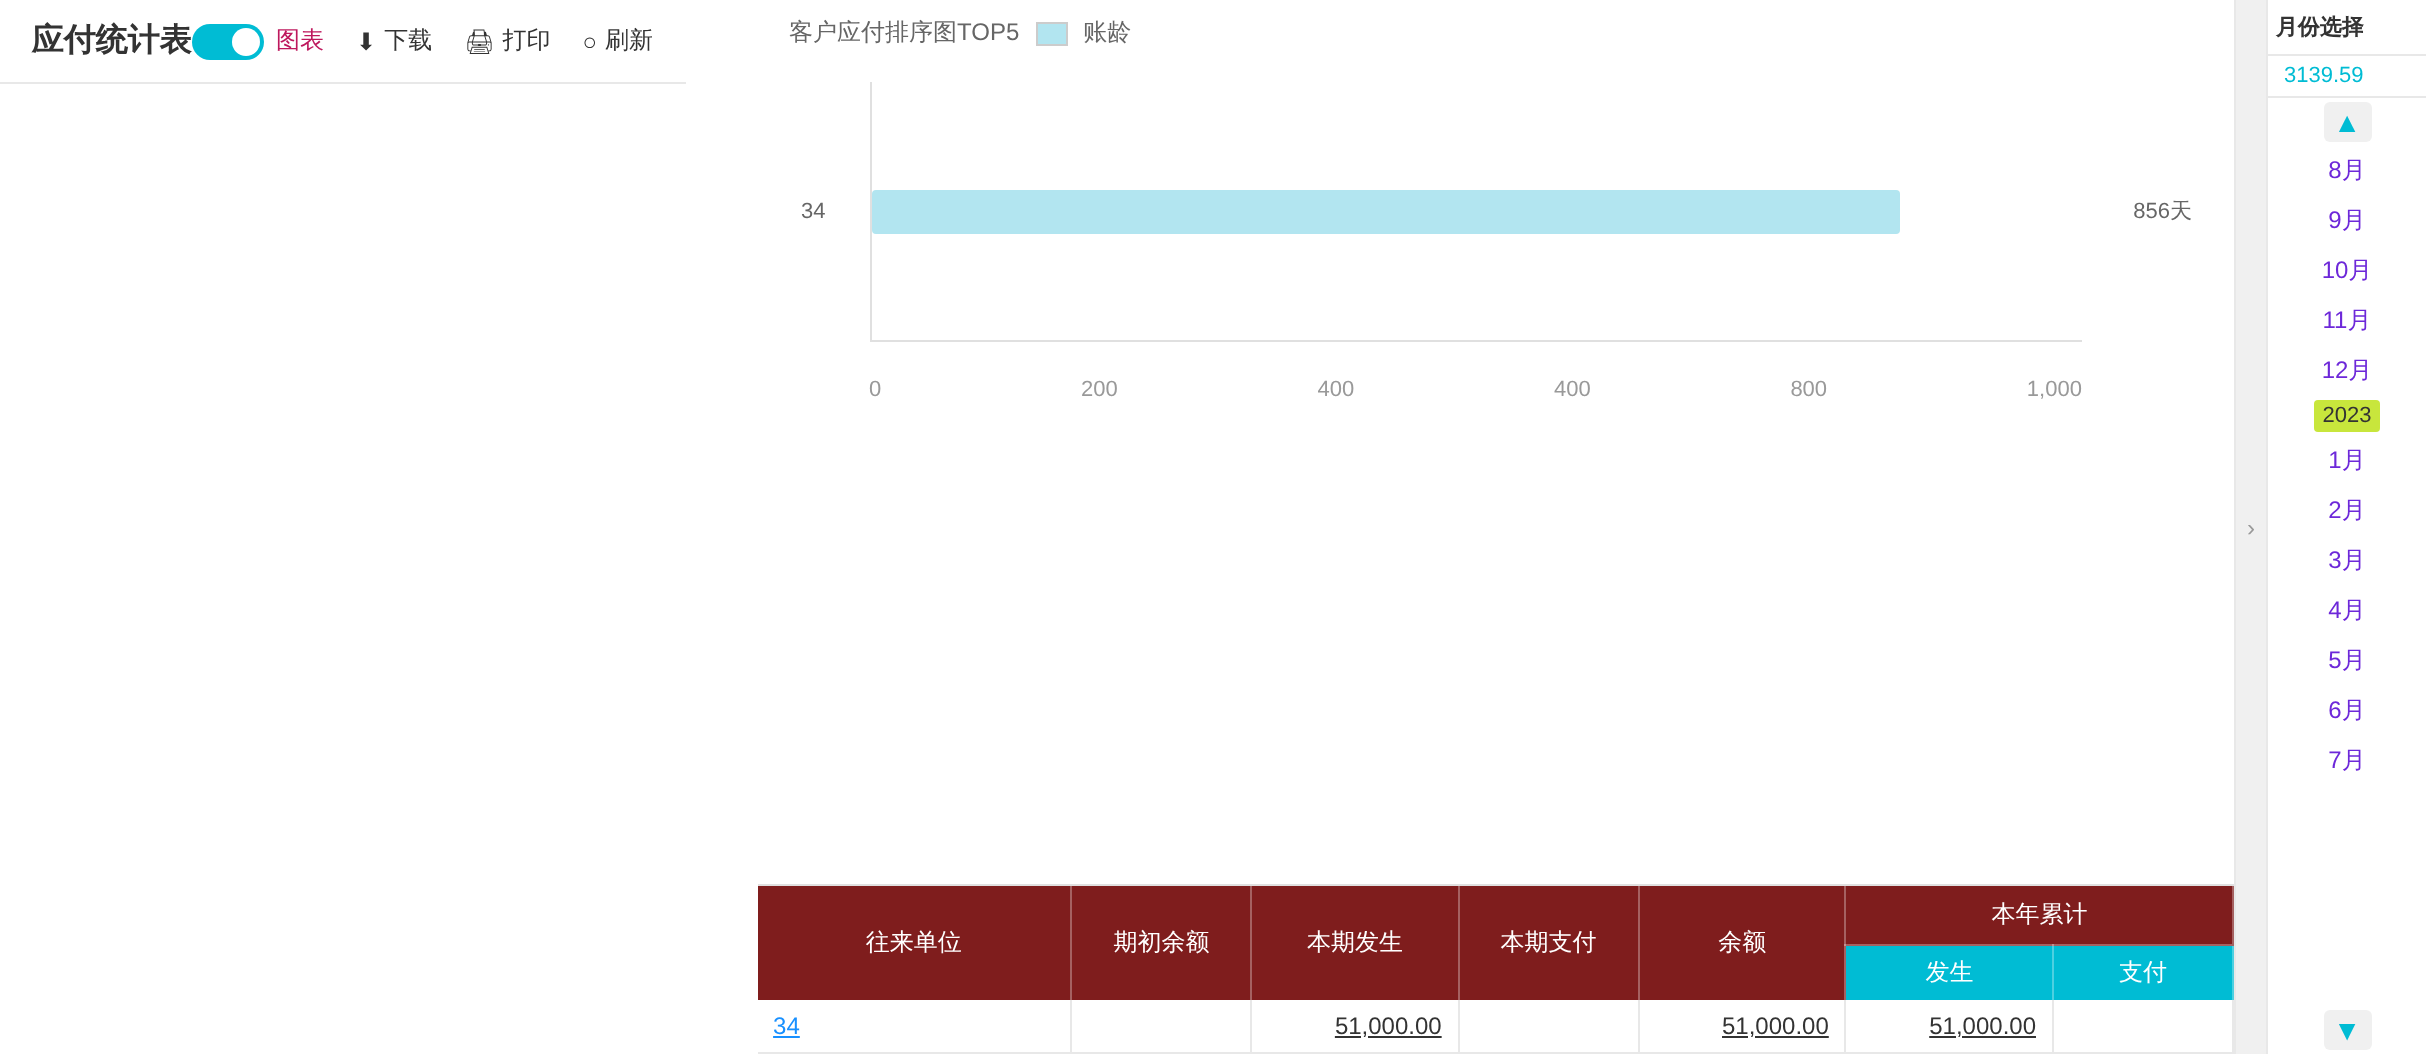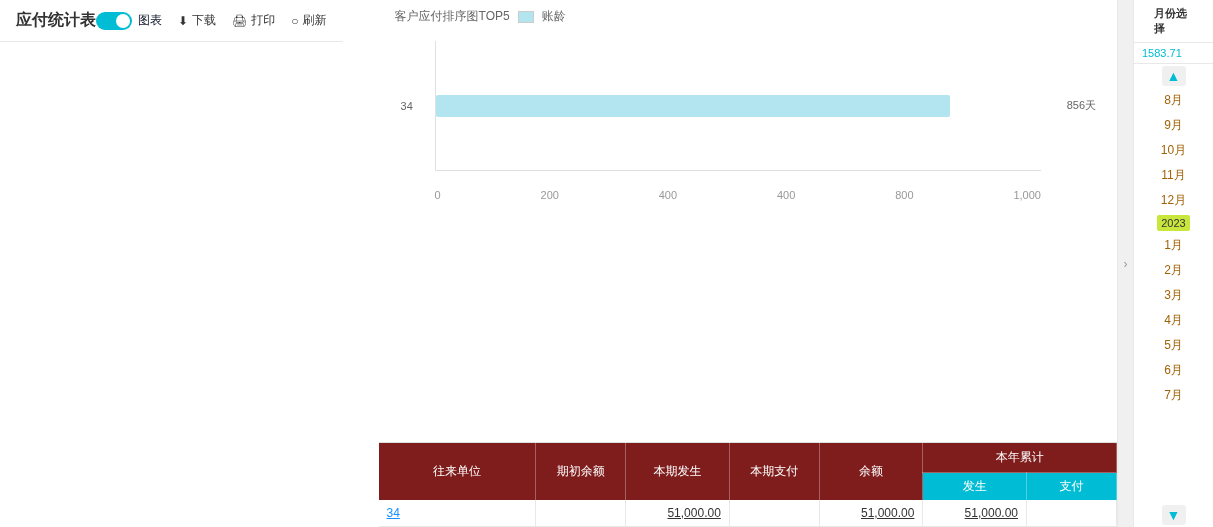--- a/index.html
+++ b/index.html
@@ -7,21 +7,21 @@
 
     .app-container { width: 1213px; height: 527px; display: flex; background: #fff; overflow: hidden; }
 
     
     .header { display: flex; align-items: center; justify-content: space-between; padding: 8px 16px; background: #fff; border-bottom: 1px solid #e8e8e8; height: 42px; }
     .header-title { font-size: 16px; font-weight: bold; color: #333; }
     .header-actions { display: flex; align-items: center; gap: 16px; }
     .toggle-wrap { display: flex; align-items: center; gap: 6px; }
     .toggle { width: 36px; height: 18px; background: #00bcd4; border-radius: 9px; position: relative; cursor: pointer; }
     .toggle::after { content: ''; width: 14px; height: 14px; background: #fff; border-radius: 50%; position: absolute; top: 2px; right: 2px; }
-    .toggle-label { font-size: 12px; color: #0f172a; }
+    .toggle-label { font-size: 12px; color: #be185d; }
     .action-btn { display: flex; align-items: center; gap: 4px; cursor: pointer; color: #333; font-size: 12px; }
 
     
     .main-content { display: flex; flex: 1; overflow: hidden; }
 
     
     .chart-section { flex: 1; display: flex; flex-direction: column; overflow: hidden; padding-left: 36px; }
 
     
     .chart-header { display: flex; align-items: center; justify-content: space-between; padding: 8px 16px; }
@@ -47,26 +47,26 @@
     .table-wrap { overflow-x: auto; }
     table { width: 100%; border-collapse: collapse; }
     .thead-top th { background: #7f1d1d; color: #fff; text-align: center; padding: 6px 8px; font-size: 12px; font-weight: normal; border-right: 1px solid rgba(255,255,255,0.3); }
     .thead-sub th { background: #00bcd4; color: #fff; text-align: center; padding: 5px 8px; font-size: 12px; font-weight: normal; border-right: 1px solid rgba(255,255,255,0.3); border-top: 1px solid rgba(255,255,255,0.3); }
     .data-row td { padding: 6px 8px; font-size: 12px; border-bottom: 1px solid #e8e8e8; border-right: 1px solid #e8e8e8; text-align: center; background: #fff; text-decoration: underline; }
     .data-row td:first-child { text-align: left; color: #1890ff; text-decoration: underline; cursor: pointer; }
     .data-row td.num { text-align: right; }
 
     
     .sidebar { width: 80px; background: #fff; border-left: 1px solid #e8e8e8; display: flex; flex-direction: column; overflow: hidden; }
-    .sidebar-header { padding: 6px 20px; font-size: 11px; color: #333; font-weight: bold; border-bottom: 1px solid #e8e8e8; }
+    .sidebar-header { padding: 6px 4px; font-size: 11px; color: #333; font-weight: bold; border-bottom: 1px solid #e8e8e8; }
     .sidebar-current { padding: 4px 8px; font-size: 11px; color: #00bcd4; border-bottom: 1px solid #e8e8e8; }
     .sidebar-nav { display: flex; flex-direction: column; align-items: center; overflow: hidden; flex: 1; }
     .nav-up, .nav-down { width: 24px; height: 20px; background: #f0f0f0; border-radius: 3px; display: flex; align-items: center; justify-content: center; cursor: pointer; margin: 2px; color: #00bcd4; font-size: 14px; }
     .month-list { flex: 1; overflow: hidden; display: flex; flex-direction: column; }
-    .month-item { padding: 4px 8px; font-size: 12px; color: #a16207; cursor: pointer; text-align: center; }
+    .month-item { padding: 4px 8px; font-size: 12px; color: #6d28d9; cursor: pointer; text-align: center; }
     .year-badge { background: #c8e63c; color: #333; font-size: 11px; padding: 2px 4px; border-radius: 2px; margin: 2px 20px; text-align: center; cursor: pointer; }
 
     .divider-arrow { width: 16px; background: #f0f0f0; display: flex; align-items: center; justify-content: center; cursor: pointer; color: #999; font-size: 12px; border-left: 1px solid #e8e8e8; }
   </style>
 </head>
 <body>
 
 <div class="app-container">
 
   <div class="header">
@@ -158,21 +158,21 @@
       </div>
 
     </div>
 
     <div class="divider-arrow">
       <span>›</span>
     </div>
 
     <div class="sidebar">
       <div class="sidebar-header">月份选择</div>
-      <div class="sidebar-current">1583.71</div>
+      <div class="sidebar-current">3139.59</div>
       <div class="sidebar-nav">
         <div class="nav-up">▲</div>
         <div class="month-list" id="month-list">
             <div class="month-item">8月</div>
             <div class="month-item">9月</div>
             <div class="month-item">10月</div>
             <div class="month-item">11月</div>
             <div class="month-item">12月</div>
             <div class="year-badge">2023</div>
             <div class="month-item">1月</div>

